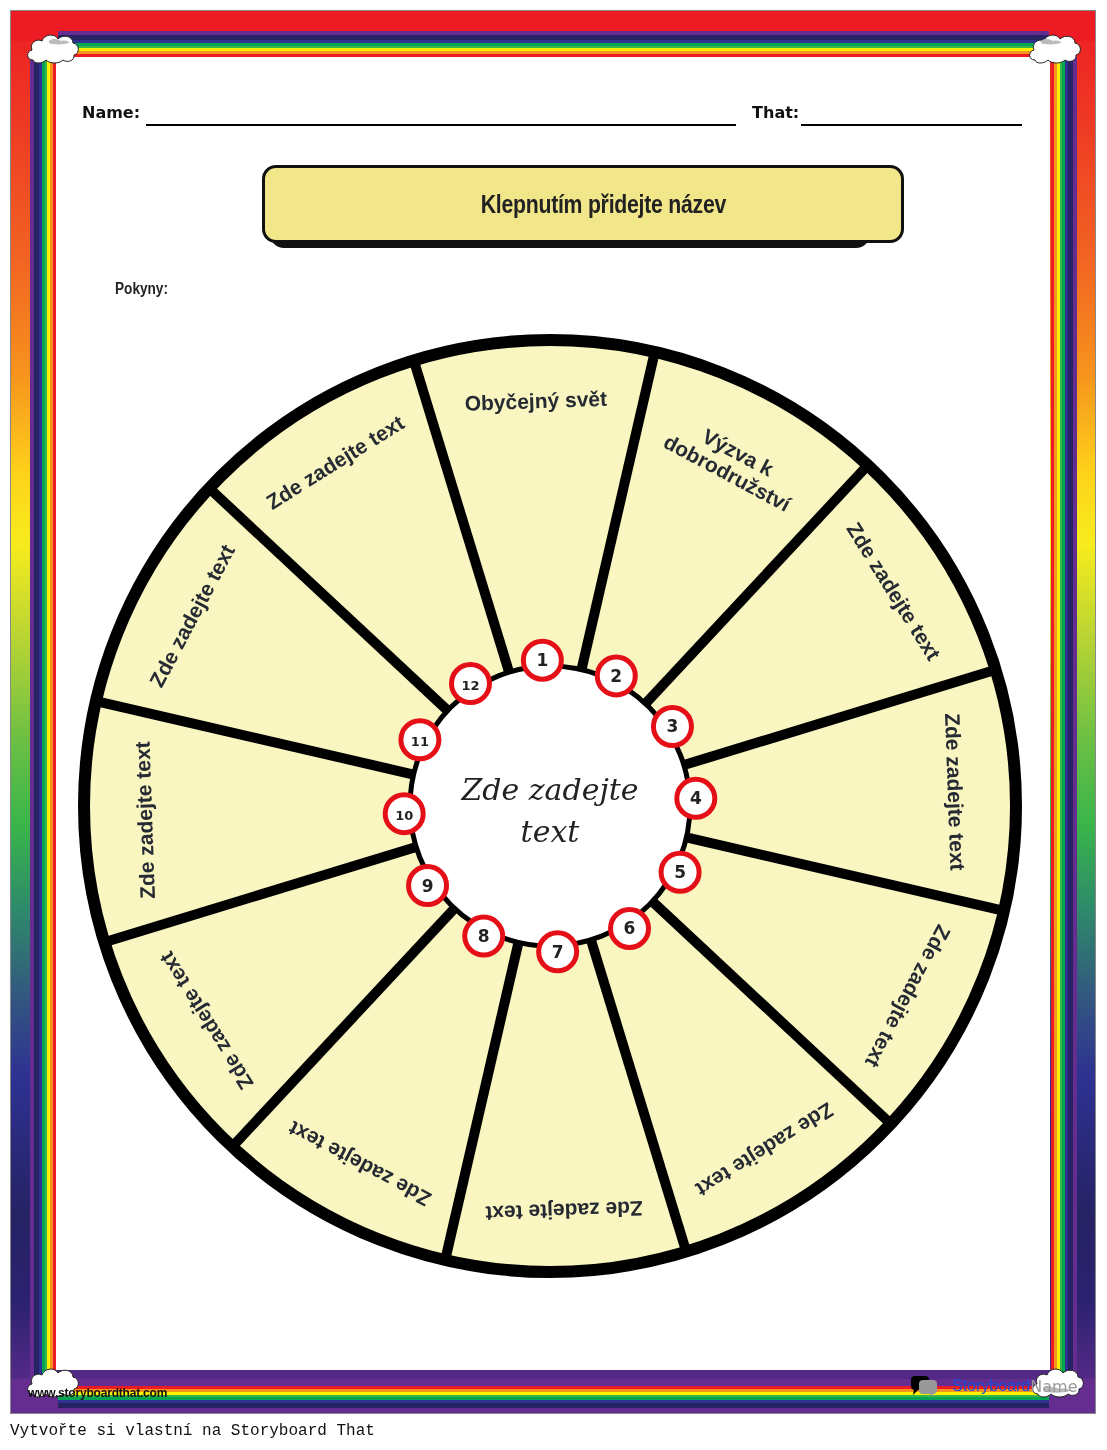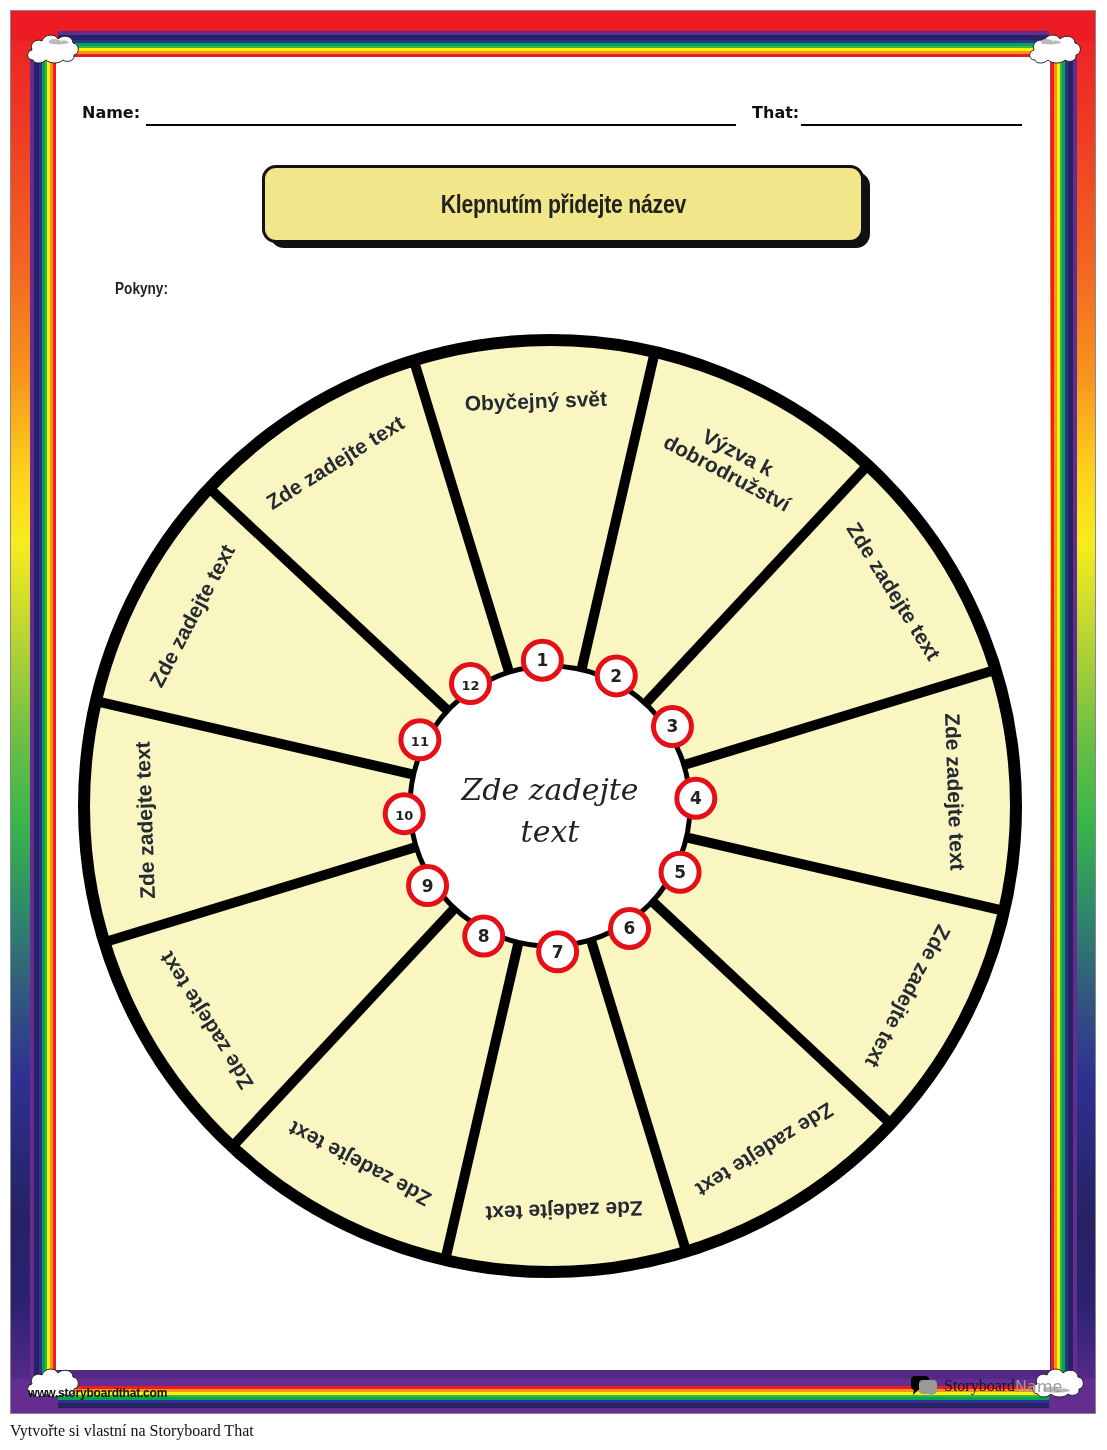--- a/index.html
+++ b/index.html
@@ -28,35 +28,35 @@
 
   
   .name-row { position: absolute; top: 96px; left: 82px; right: 85px; height: 30px; display: flex; align-items: flex-end; font-family: "DejaVu Sans", sans-serif; font-weight: bold; font-size: 16px; color: #111; }
   .name-label { margin-right: 6px; line-height: 26px; }
   .name-line { flex: 0 0 590px; border-bottom: 2px solid #000; height: 22px; margin-right: 16px; }
   .date-label { margin-right: 2px; line-height: 26px; }
   .date-line { flex: 1; border-bottom: 2px solid #000; height: 22px; }
 
   
   .title-shadow { position: absolute; left: 270px; top: 172px; width: 600px; height: 76px; border-radius: 14px; background: #111; }
-  .title-box { position: absolute; left: 262px; top: 165px; width: 596px; height: 72px; border: 3px solid #111; border-radius: 14px; background: #f2e68a; display: flex; align-items: center; justify-content: center; }
+  .title-box { position: absolute; left: 262px; top: 165px; width: 596px; height: 72px; border: 3px solid #111; border-radius: 14px; background: #f2e68a; display: flex; align-items: center; justify-content: center; padding-left: 40px; }
   .title-text { font-family: "Liberation Sans Narrow", "Liberation Sans", sans-serif; font-stretch: condensed; font-weight: bold; font-size: 25px; color: #222; letter-spacing: -0.3px; transform: scaleX(0.85); }
 
   .pokyny { position: absolute; left: 115px; top: 280px; font-family: "Liberation Sans", sans-serif; font-weight: bold; font-size: 16px; color: #222; transform: scaleX(0.85); transform-origin: left center; }
 
   .wheel { position: absolute; left: 0; top: 0; width: 1107px; height: 1450px; }
   .seg-label { font-family: "Liberation Sans", sans-serif; font-weight: bold; font-size: 21px; fill: #262a33; }
   .num-text { font-family: "DejaVu Sans", sans-serif; font-weight: bold; fill: #222; }
   .center-text { font-family: "DejaVu Serif", serif; font-style: italic; font-size: 30px; fill: #222; }
 
   .footer-url { position: absolute; left: 28px; top: 1386px; font-family: "Liberation Sans", sans-serif; font-weight: bold; font-size: 12px; color: #111; letter-spacing: -0.2px; }
   .sbt-logo { position: absolute; left: 910px; top: 1374px; display: flex; align-items: center; height: 24px; }
-  .sbt-logo .sb { font-family: Liberation Serif, serif; font-size: 16px; color: #0f172a; margin-left: 4px; }
+  .sbt-logo .sb { font-family: Liberation Sans, sans-serif; font-size: 16px; color: #1d4ed8; margin-left: 12px; }
   .sbt-logo .that { font-family: "DejaVu Sans", sans-serif; font-size: 16px; color: #999; }
-  .footer-caption { position: absolute; left: 10px; top: 1422px; font-family: Liberation Serif, serif; font-size: 16px; color: #111; }
+  .footer-caption { position: absolute; left: 10px; top: 1422px; font-family: Liberation Mono, monospace; font-size: 16px; color: #111; }
 </style>
 </head>
 <body>
 
 <div class="frame">
   <div class="frame-top"></div>
   <div class="frame-bottom"></div>
 </div>
 <div class="stripes-h top"></div>
 <div class="stripes-h bottom"></div>

